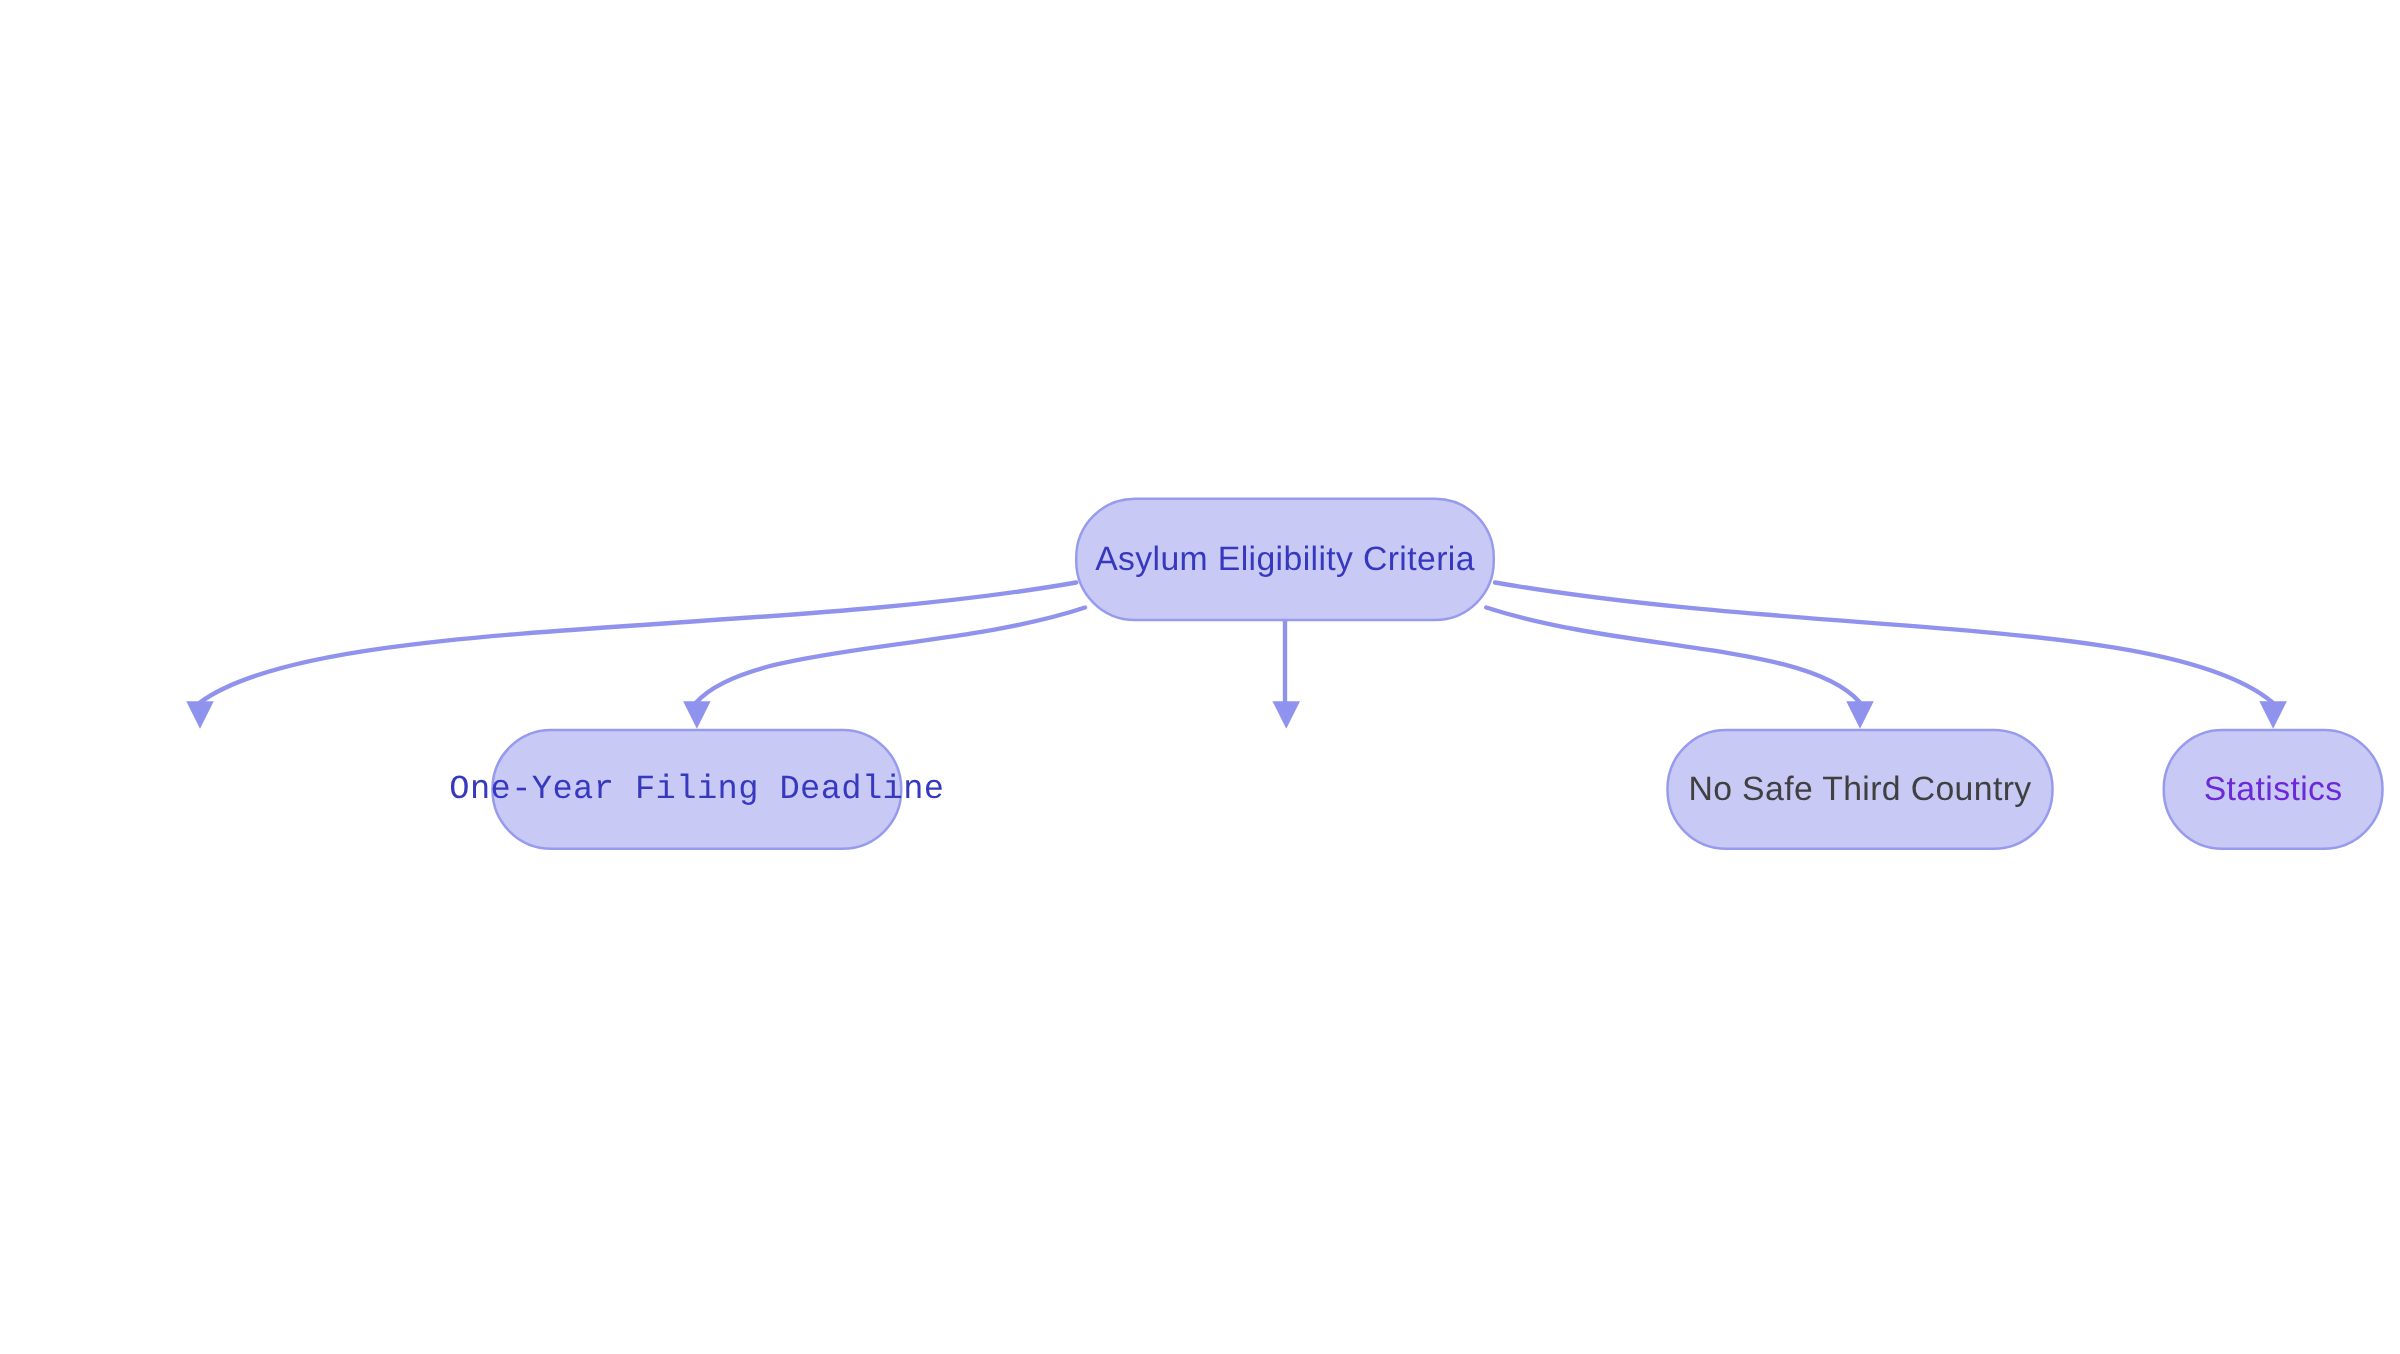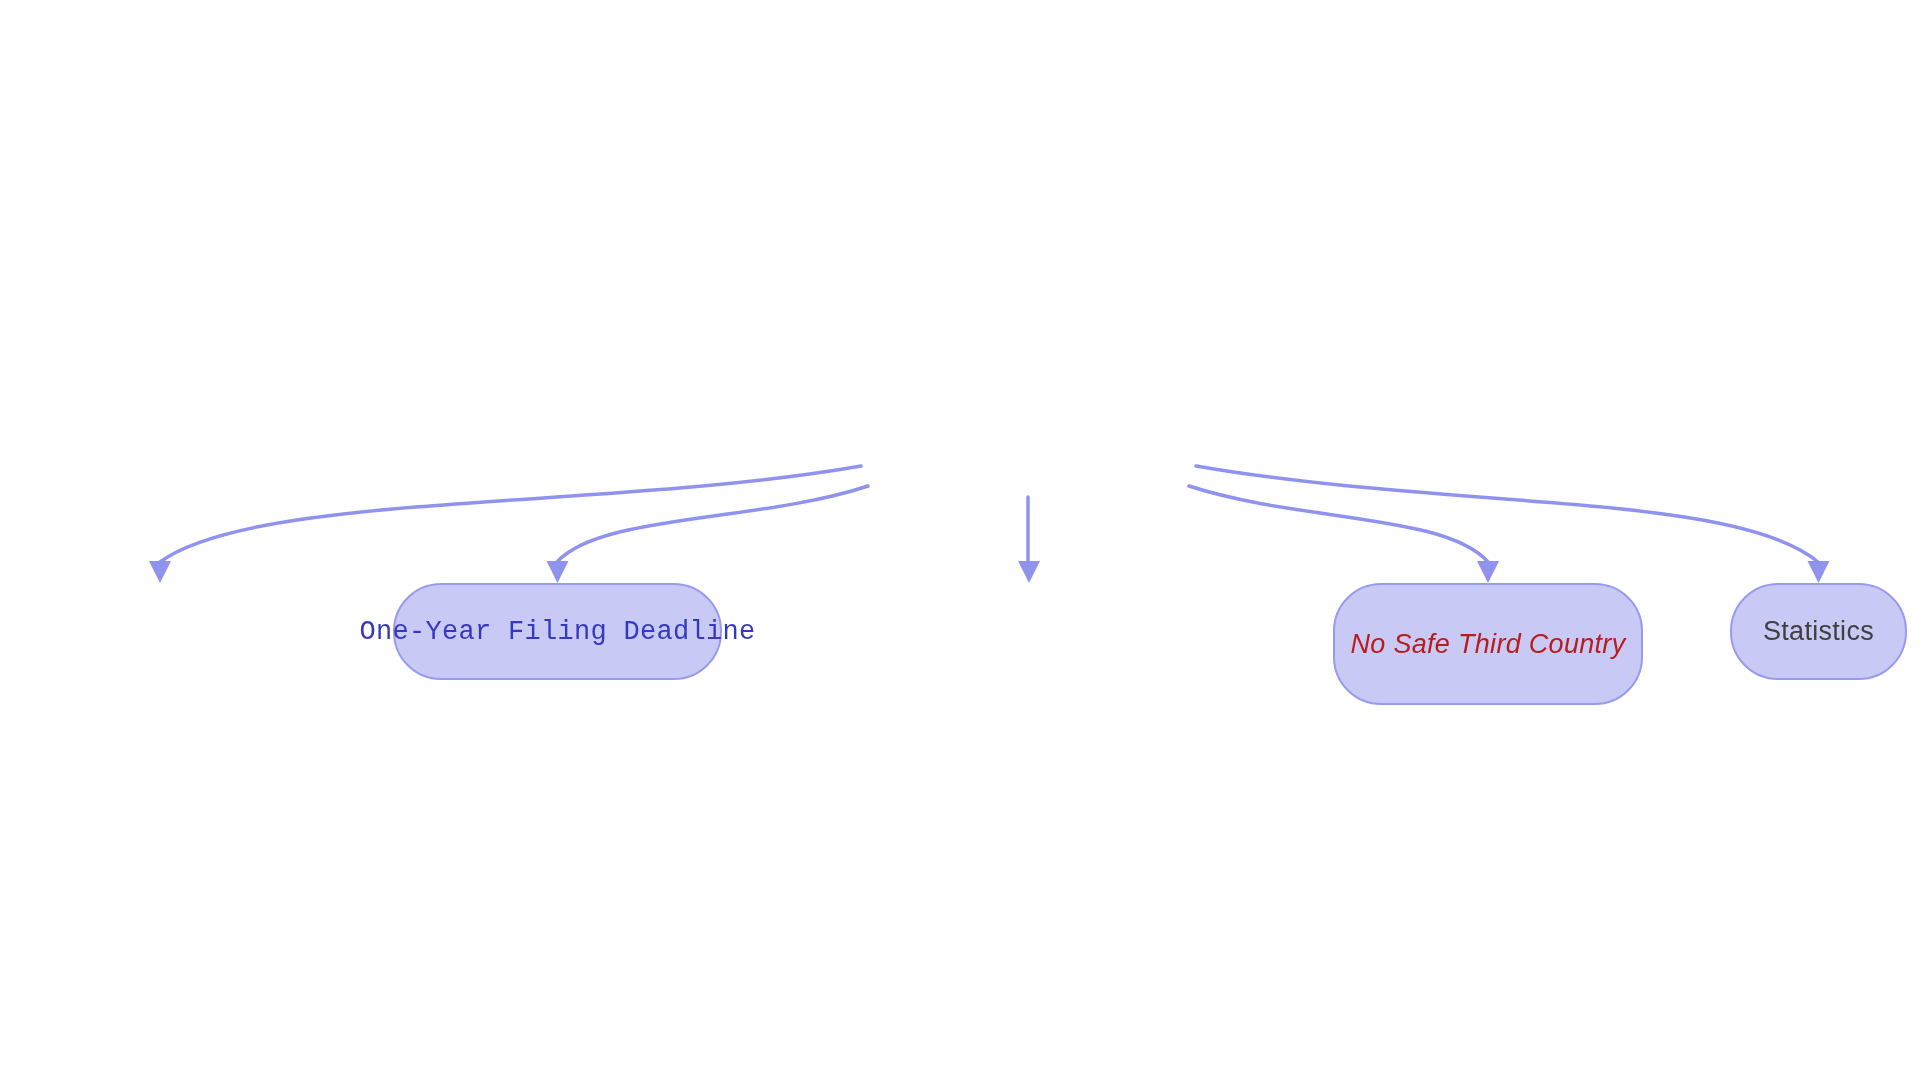--- a/index.html
+++ b/index.html
@@ -47,22 +47,25 @@
       <path d="M868,486 C760,522 600,514 557,562" fill="none" stroke="#8f93ee" stroke-width="3.5" stroke-linecap="round"></path>
       <polygon points="546.5,561 568.5,561 557.5,583" fill="#8f93ee"></polygon>
       <path d="M1028,497 L1028,564" fill="none" stroke="#8f93ee" stroke-width="3.5" stroke-linecap="round"></path>
       <polygon points="1018,561 1040,561 1029,583" fill="#8f93ee"></polygon>
       <path d="M1189,486 C1300,522 1446,514 1488,562" fill="none" stroke="#8f93ee" stroke-width="3.5" stroke-linecap="round"></path>
       <polygon points="1477,561 1499,561 1488,583" fill="#8f93ee"></polygon>
       <path d="M1196,466 C1450,510 1735,492 1818,562" fill="none" stroke="#8f93ee" stroke-width="3.5" stroke-linecap="round"></path>
       <polygon points="1807.5,561 1829.5,561 1818.5,583" fill="#8f93ee"></polygon>
     </svg>
 
+<div class="node" style="left: 860px; top: 398px; width: 336px; height: 99px; background: rgb(200, 201, 244); border-color: rgb(151, 155, 238); color: rgb(54, 57, 191);">
+      <span>Asylum Eligibility Criteria</span>
+    </div>
     <div class="node" style="left: 393px; top: 583px; width: 329px; height: 97px; background: rgb(200, 201, 244); border-color: rgb(151, 155, 238); color: rgb(54, 57, 191); font-family: Liberation Mono, monospace;">
       <span>One-Year Filing Deadline</span>
     </div>
-    <div class="node" style="left: 1333px; top: 583px; width: 310px; height: 122px; background: rgb(200, 201, 244); border-color: rgb(151, 155, 238); color: #b91c1c; font-style: italic;">
+    <div class="node" style="left: 1333px; top: 583px; width: 310px; height: 97px; background: rgb(200, 201, 244); border-color: rgb(151, 155, 238); color: #404040;">
       <span>No Safe Third Country</span>
     </div>
-    <div class="node" style="left: 1730px; top: 583px; width: 177px; height: 97px; background: rgb(200, 201, 244); border-color: rgb(151, 155, 238); color: #404040;">
+    <div class="node" style="left: 1730px; top: 583px; width: 177px; height: 97px; background: rgb(200, 201, 244); border-color: rgb(151, 155, 238); color: #6d28d9;">
       <span>Statistics</span>
     </div>
   </div>
 
 </body></html>

